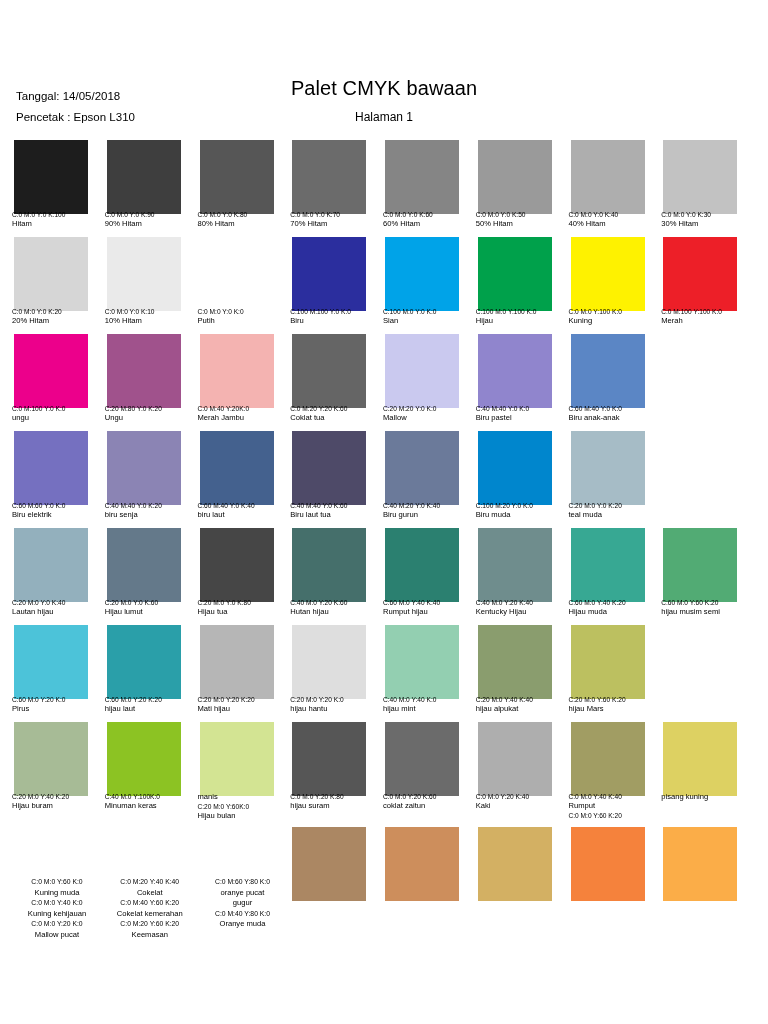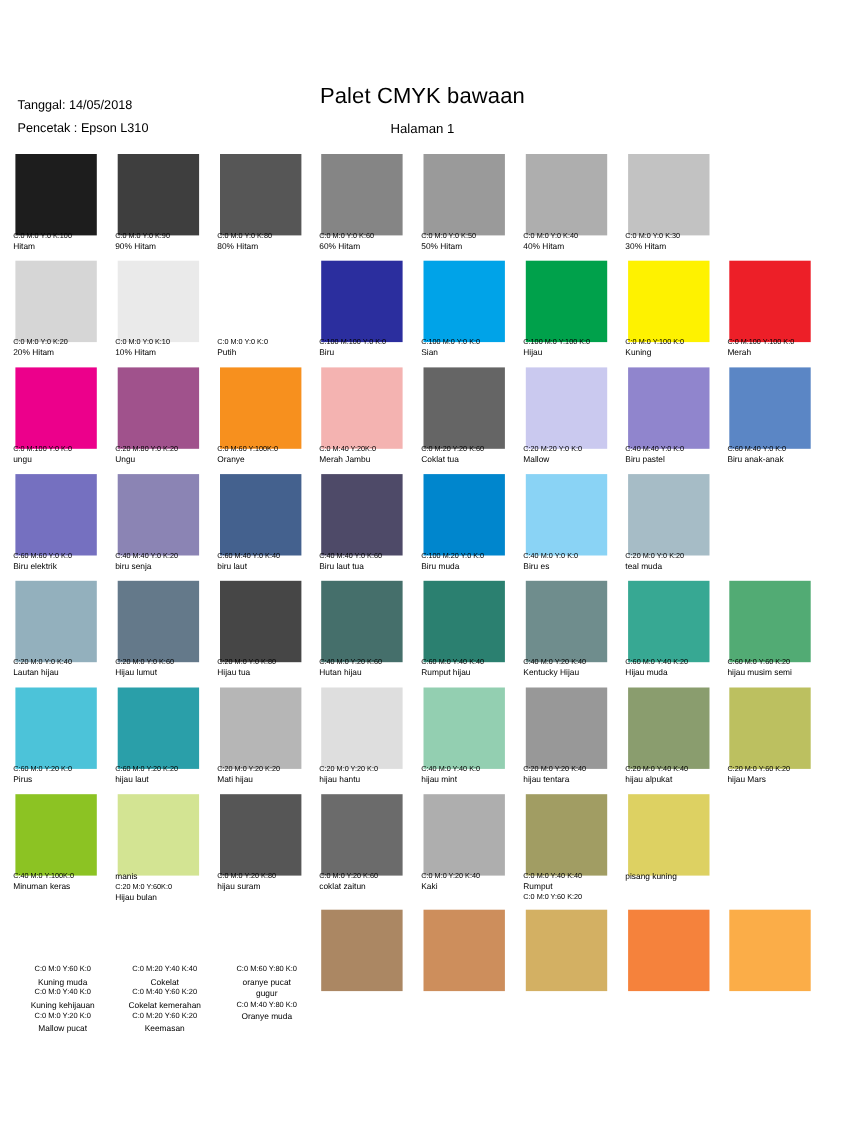--- a/index.html
+++ b/index.html
@@ -104,20 +104,27 @@
           </div>
         </div>
         <div class="cell">
           <div class="chip" style="background: rgb(86, 86, 86);"></div>
           <div class="codes lbl-wide lbl-shift">
             <div class="cd">C:0 M:0 Y:0 K:80</div>
             <div class="nm">80% Hitam</div>
           </div>
         </div>
         <div class="cell">
+          <div class="chip" style="background: rgb(107, 107, 107);"></div>
+          <div class="codes lbl-wide lbl-shift">
+            <div class="cd">C:0 M:0 Y:0 K:70</div>
+            <div class="nm">70% Hitam</div>
+          </div>
+        </div>
+        <div class="cell">
           <div class="chip" style="background: rgb(133, 133, 133);"></div>
           <div class="codes lbl-wide lbl-shift">
             <div class="cd">C:0 M:0 Y:0 K:60</div>
             <div class="nm">60% Hitam</div>
           </div>
         </div>
         <div class="cell">
           <div class="chip" style="background: rgb(154, 154, 154);"></div>
           <div class="codes lbl-wide lbl-shift">
             <div class="cd">C:0 M:0 Y:0 K:50</div>
@@ -206,27 +213,20 @@
           </div>
         </div>
         <div class="cell">
           <div class="chip" style="background: rgb(160, 82, 140);"></div>
           <div class="codes lbl-wide lbl-shift">
             <div class="cd">C:20 M:80 Y:0 K:20</div>
             <div class="nm">Ungu</div>
           </div>
         </div>
         <div class="cell">
-          <div class="chip" style="background: rgb(247, 144, 30);"></div>
-          <div class="codes lbl-wide lbl-shift">
-            <div class="cd">C:0 M:60 Y:100K:0</div>
-            <div class="nm">Oranye</div>
-          </div>
-        </div>
-        <div class="cell">
           <div class="chip" style="background: rgb(244, 179, 177);"></div>
           <div class="codes lbl-wide lbl-shift">
             <div class="cd">C:0 M:40 Y:20K:0</div>
             <div class="nm">Merah Jambu</div>
           </div>
         </div>
         <div class="cell">
           <div class="chip" style="background: rgb(101, 101, 101);"></div>
           <div class="codes lbl-wide lbl-shift">
             <div class="cd">C:0 M:20 Y:20 K:60</div>
@@ -278,34 +278,34 @@
           </div>
         </div>
         <div class="cell">
           <div class="chip" style="background: rgb(78, 74, 104);"></div>
           <div class="codes lbl-wide lbl-shift">
             <div class="cd">C:40 M:40 Y:0 K:60</div>
             <div class="nm">Biru laut tua</div>
           </div>
         </div>
         <div class="cell">
+          <div class="chip" style="background: rgb(107, 122, 154);"></div>
+          <div class="codes lbl-wide lbl-shift">
+            <div class="cd">C:40 M:20 Y:0 K:40</div>
+            <div class="nm">Biru gurun</div>
+          </div>
+        </div>
+        <div class="cell">
           <div class="chip" style="background: rgb(0, 134, 205);"></div>
           <div class="codes lbl-wide lbl-shift">
             <div class="cd">C:100 M:20 Y:0 K:0</div>
             <div class="nm">Biru muda</div>
           </div>
         </div>
         <div class="cell">
-          <div class="chip" style="background: rgb(138, 211, 245);"></div>
-          <div class="codes lbl-wide lbl-shift">
-            <div class="cd">C:40 M:0 Y:0 K:0</div>
-            <div class="nm">Biru es</div>
-          </div>
-        </div>
-        <div class="cell">
           <div class="chip" style="background: rgb(166, 188, 198);"></div>
           <div class="codes lbl-wide lbl-shift">
             <div class="cd">C:20 M:0 Y:0 K:20</div>
             <div class="nm">teal muda</div>
           </div>
         </div>
       </div>
       <div class="row">
         <div class="cell">
           <div class="chip" style="background: rgb(147, 176, 189);"></div>
@@ -394,42 +394,42 @@
           </div>
         </div>
         <div class="cell">
           <div class="chip" style="background: rgb(147, 207, 177);"></div>
           <div class="codes lbl-wide lbl-shift">
             <div class="cd">C:40 M:0 Y:40 K:0</div>
             <div class="nm">hijau mint</div>
           </div>
         </div>
         <div class="cell">
-          <div class="chip" style="background: rgb(152, 152, 152);"></div>
-          <div class="codes lbl-wide lbl-shift">
-            <div class="cd">C:20 M:0 Y:20 K:40</div>
-            <div class="nm">hijau tentara</div>
-          </div>
-        </div>
-        <div class="cell">
           <div class="chip" style="background: rgb(138, 157, 110);"></div>
           <div class="codes lbl-wide lbl-shift">
             <div class="cd">C:20 M:0 Y:40 K:40</div>
             <div class="nm">hijau alpukat</div>
           </div>
         </div>
         <div class="cell">
           <div class="chip" style="background: rgb(188, 192, 96);"></div>
           <div class="codes lbl-wide lbl-shift">
             <div class="cd">C:20 M:0 Y:60 K:20</div>
             <div class="nm">hijau Mars</div>
           </div>
         </div>
       </div>
       <div class="row">
+        <div class="cell">
+          <div class="chip" style="background: rgb(167, 187, 150);"></div>
+          <div class="codes lbl-wide lbl-shift">
+            <div class="cd">C:20 M:0 Y:40 K:20</div>
+            <div class="nm">Hijau buram</div>
+          </div>
+        </div>
         <div class="cell">
           <div class="chip" style="background: rgb(140, 195, 35);"></div>
           <div class="codes lbl-wide lbl-shift">
             <div class="cd">C:40 M:0 Y:100K:0</div>
             <div class="nm">Minuman keras</div>
           </div>
         </div>
         <div class="cell">
           <div class="chip" style="background: rgb(211, 228, 147);"></div>
           <div class="codes lbl-wide lbl-shift">

